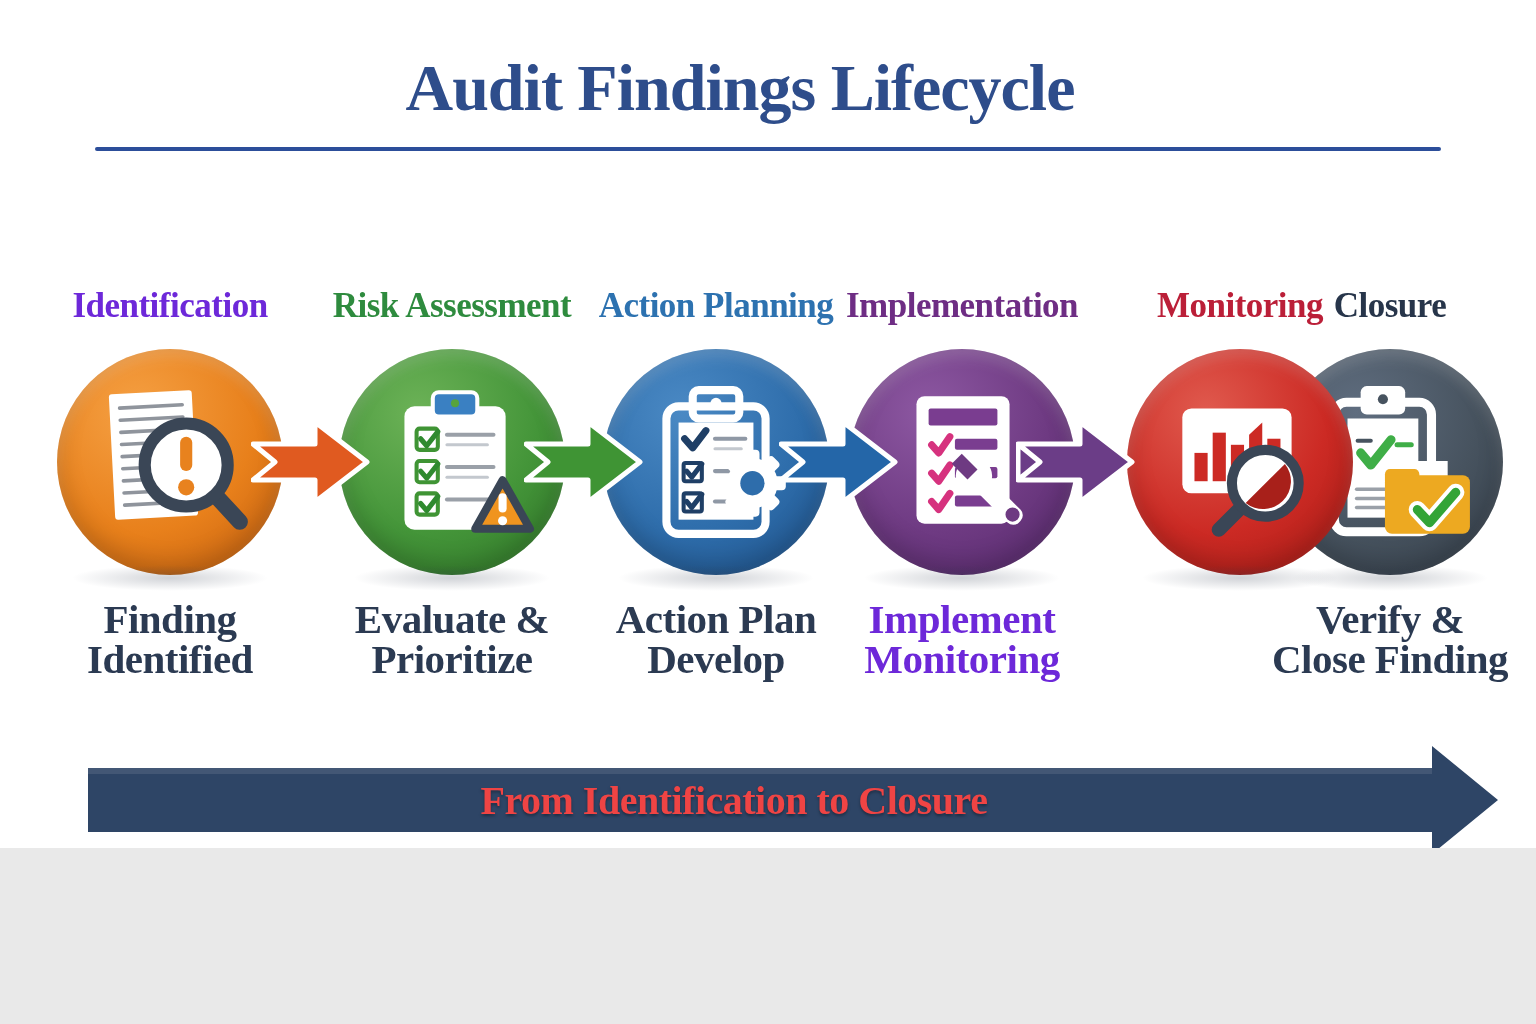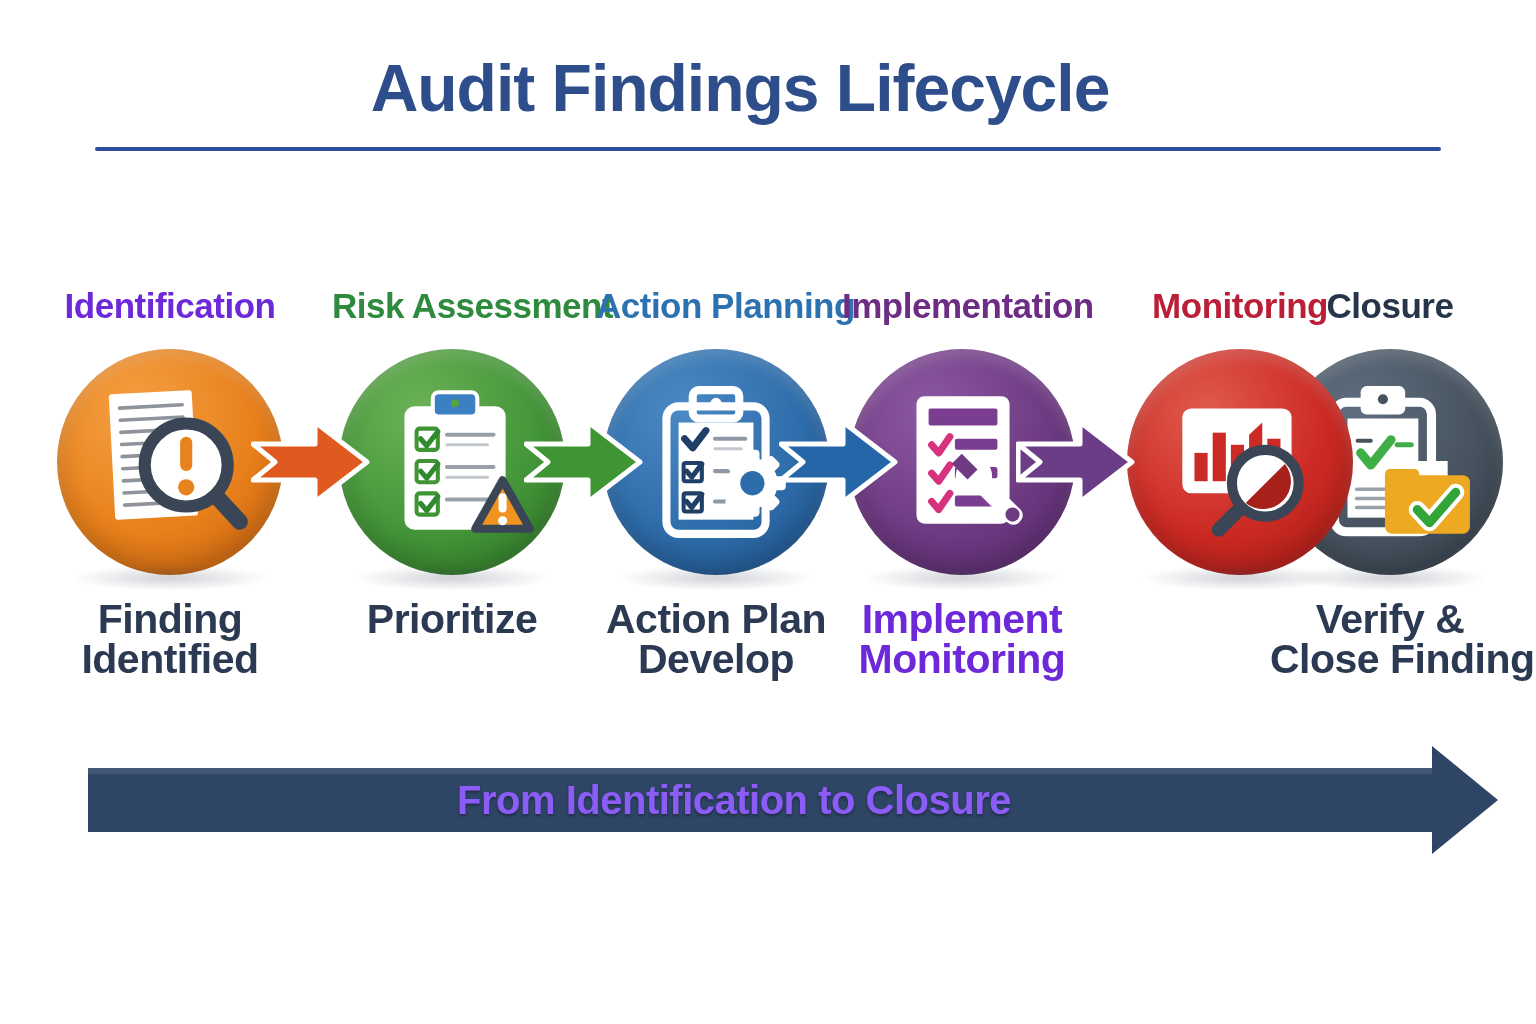--- a/index.html
+++ b/index.html
@@ -1,20 +1,20 @@
 <!DOCTYPE html>
 <html><head>
 <meta charset="utf-8">
 <style>
   * { margin:0; padding:0; box-sizing:border-box; }
   html,body { background:#e9e9e9; }
   .canvas {
-    position:relative; width:1536px; height:1024px;
+    position:relative; width:1536px; height:848px;
     background:#ffffff; overflow:hidden;
-    font-family:Liberation Sans, sans-serif;
+    font-family:Liberation Serif, serif;
     margin:0 auto;
   }
   
   .title {
     position:absolute; top:50px; left:0; width:100%;
     text-align:center; font-size:66px; font-weight:700;
     letter-spacing:-1px; transform:translateX(-28px);
     white-space:nowrap;
   }
   .title-underline {
@@ -126,20 +126,21 @@
           <line x1="80" y1="122" x2="126" y2="122" stroke="#9aa0a8" stroke-width="4" stroke-linecap="round"></line>
         </g>
         <g transform="translate(106,100)">
           <polygon points="29,3 56,51 2,51" fill="#f0941f" stroke="#3a4656" stroke-width="8" stroke-linejoin="round"></polygon>
           <rect x="25" y="16" width="8" height="19" rx="4" fill="#ffffff"></rect>
           <circle cx="29" cy="43" r="4.5" fill="#ffffff"></circle>
         </g>
       </svg>
     </div>
     <div class="stage-sub" style="color: rgb(43, 58, 82);">
+      <div>Evaluate &amp;</div>
       <div>Prioritize</div>
     </div>
   </div>
 
   <div class="stage stage-s3">
     <div class="stage-label" style="color: rgb(45, 114, 176);">Action Planning</div>
     <div class="circle" style="--cl: #4a89c4; --cm: #2e6dab; --cd: #1d4f87;">
       <svg width="172" height="172" viewBox="0 0 170 170">
         <rect x="36" y="30" width="98" height="126" rx="12" fill="none" stroke="#ffffff" stroke-width="8"></rect>
         <rect x="48" y="46" width="74" height="96" fill="#ffffff"></rect>
@@ -269,16 +270,16 @@
     <svg width="120" height="96" viewBox="0 0 120 96">
       <path d="M2 30 L64 30 L64 8 L116 48 L64 88 L64 66 L2 66 L2 66 Z M2 30 L24 48 L2 66" fill="currentColor" stroke="#ffffff" stroke-width="5" stroke-linejoin="round"></path>
     </svg>
   </div>
 
   <div class="banner" style="color: rgb(46, 69, 102);">
     <svg width="1412" height="112" viewBox="0 0 1412 112">
       <polygon points="0,24 1344,24 1344,2 1410,56 1344,110 1344,88 0,88" fill="currentColor"></polygon>
       <polygon points="0,24 1344,24 1344,30 0,30" fill="rgba(255,255,255,0.10)"></polygon>
     </svg>
-    <div class="banner-text" style="color: #8b5cf6;">From Identification to Closure</div>
+    <div class="banner-text" style="color: #ef4444;">From Identification to Closure</div>
   </div>
 
 </div>
 
 </body></html>

